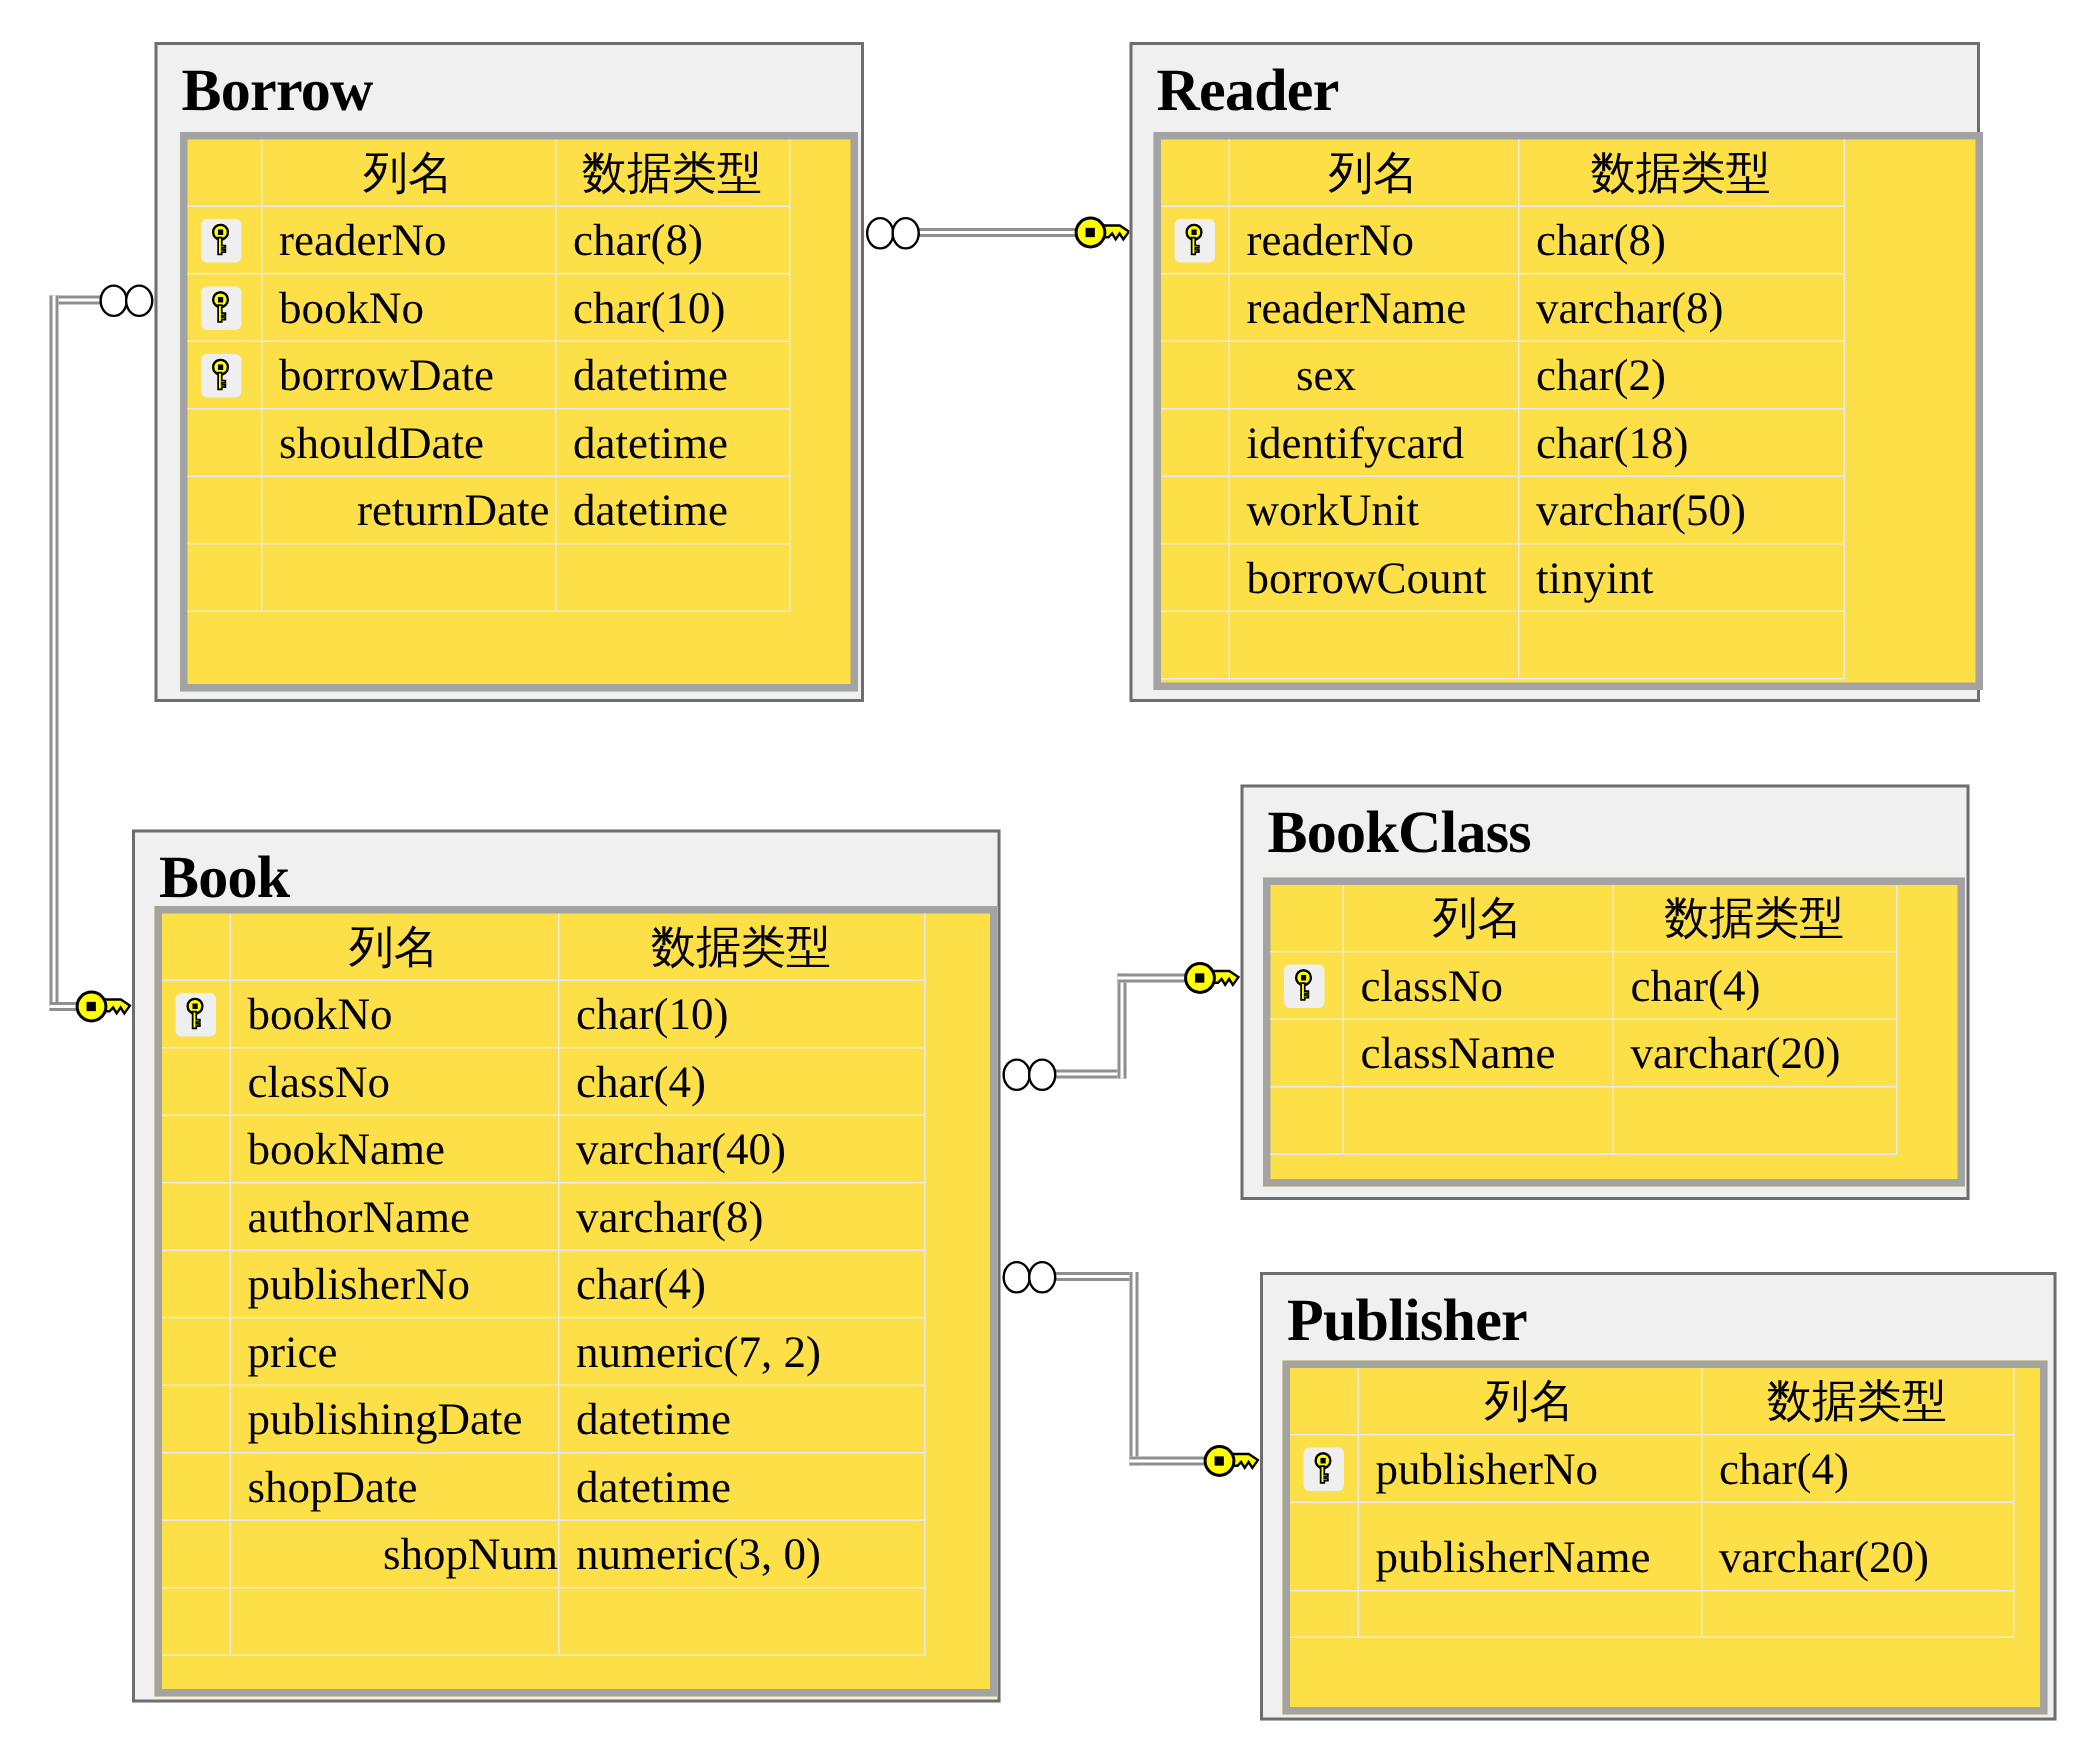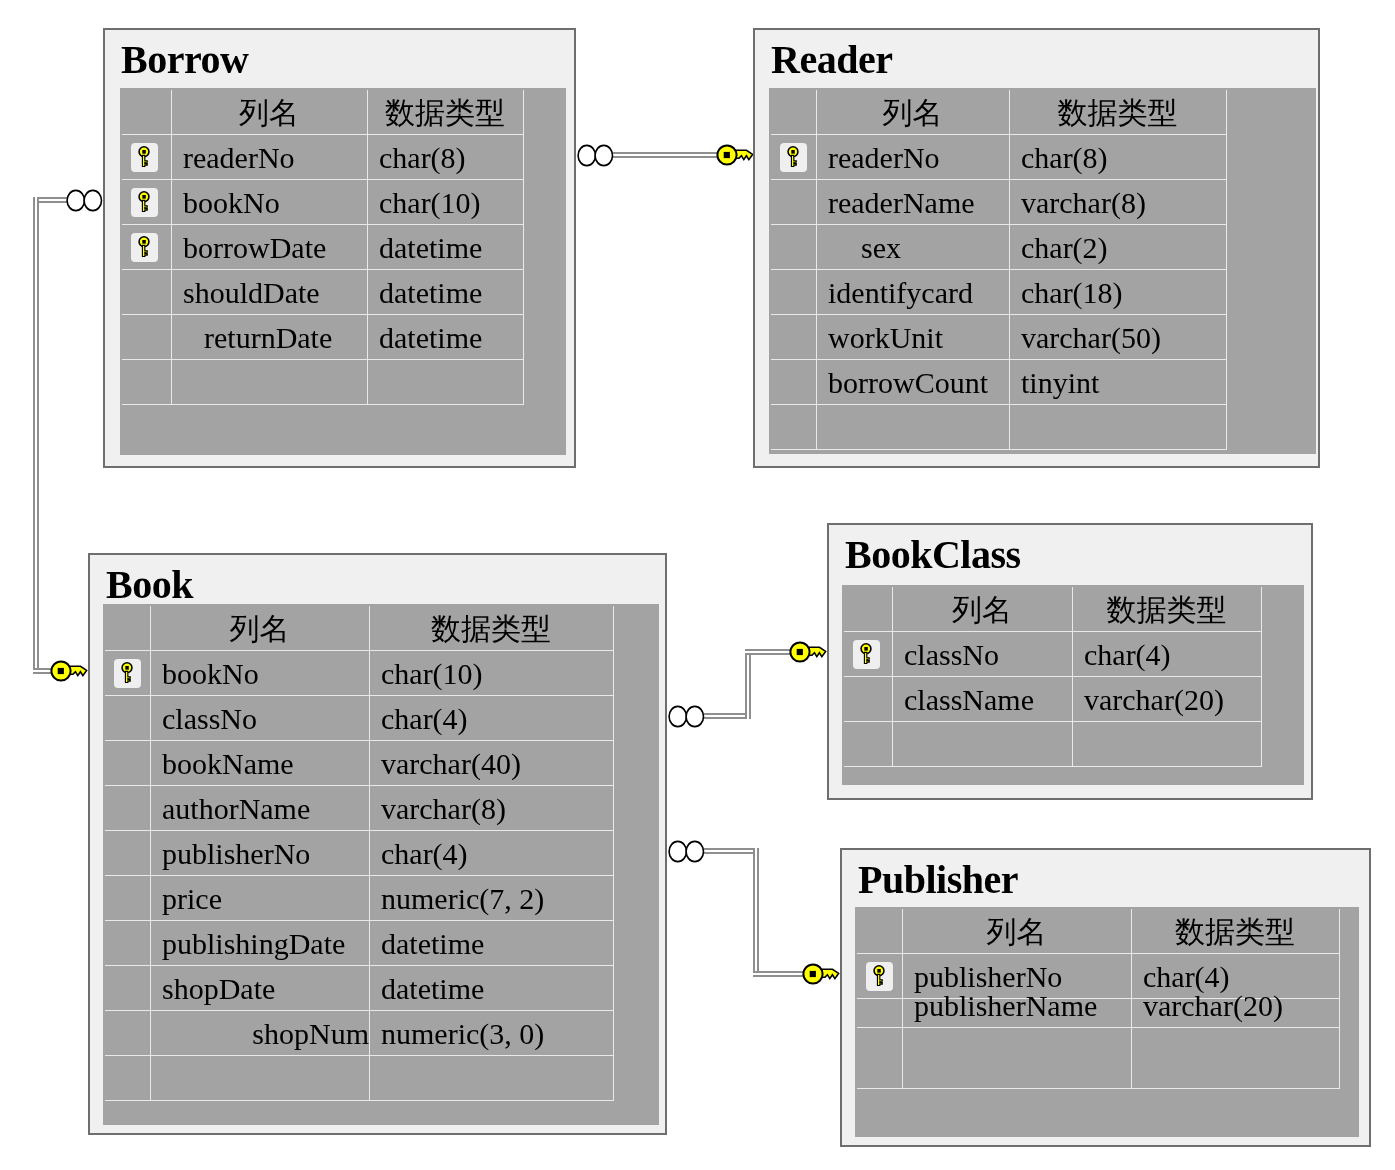--- a/index.html
+++ b/index.html
@@ -1,21 +1,21 @@
 <!DOCTYPE html>
 <html><head>
 <meta charset="utf-8">
 <style>
   html,body{margin:0;padding:0;background:#fff;}
   #canvas{position:relative;width:1395px;height:1170px;background:#ffffff;overflow:hidden;
           font-family:Liberation Serif, serif;color:#000;}
   .tbl{position:absolute;background:#f0f0f0;border:2px solid #6e6e6e;box-sizing:border-box;}
   .tbl-title{position:absolute;left:16px;top:6px;font-size:40px;font-weight:bold;
              white-space:nowrap;letter-spacing:-0.5px;}
-  .grid{position:absolute;background:#a3a3a3;border:2px solid #a3a3a3;box-sizing:content-box;}
+  .grid{position:absolute;background:#fde047;border:5px solid #a3a3a3;box-sizing:content-box;}
   .g-row{position:absolute;left:0;height:45px;box-sizing:border-box;border-bottom:1px solid #e9e9e9;}
   .cell{position:absolute;top:0;height:45px;line-height:45px;font-size:30px;
         white-space:nowrap;overflow:hidden;}
   .cell.data{padding-left:12px;box-sizing:border-box;}
   .cell.hdr{text-align:center;font-size:30px;}
   .vline{position:absolute;top:0;width:1px;background:#e9e9e9;}
   .selbg{position:absolute;left:9px;top:8px;width:27px;height:29px;background:#efefef;
          border-radius:4px;}
   .selkey{position:absolute;left:14px;top:11px;}
   .seg-h{position:absolute;height:6px;box-sizing:border-box;background:#fff;
@@ -126,21 +126,21 @@
             <use href="#key-v"></use>
           </svg>
         <div class="cell data" style="left:49px;width:196px;">borrowDate</div>
         <div class="cell data" style="left:245px;width:156px;">datetime</div>
       </div>
       <div class="g-row" style="top:180px;width:401px;">
         <div class="cell data" style="left:49px;width:196px;">shouldDate</div>
         <div class="cell data" style="left:245px;width:156px;">datetime</div>
       </div>
       <div class="g-row" style="top:225px;width:401px;">
-        <div class="cell data" style="left:34px;width:196px;padding-left:48px;">returnDate</div>
+        <div class="cell data" style="left:65px;width:196px;padding-left:48px;">returnDate</div>
         <div class="cell data" style="left:245px;width:156px;">datetime</div>
       </div>
       <div class="g-row" style="top:270px;width:401px;"></div>
     </div>
   </div>
 
   <div class="tbl" style="left:753px;top:28px;width:567px;height:440px;">
     <div class="tbl-title">Reader</div>
     <div class="grid" style="left:14px;top:58px;width:543px;height:362px;">
       <div class="vline" style="left:45px;height:360px;"></div>
@@ -273,21 +273,21 @@
         <div class="cell hdr" style="left:274px;width:208px;">数据类型</div>
       </div>
       <div class="g-row" style="top:45px;width:482px;">
         <div class="selbg"></div>
         <svg class="selkey" width="16" height="22" viewBox="0 0 15 21">
             <use href="#key-v"></use>
           </svg>
         <div class="cell data" style="left:45px;width:229px;">publisherNo</div>
         <div class="cell data" style="left:274px;width:208px;">char(4)</div>
       </div>
-      <div class="g-row" style="top:74px;width:482px;">
+      <div class="g-row" style="top:104px;width:482px;">
         <div class="cell data" style="left:45px;width:229px;">publisherName</div>
         <div class="cell data" style="left:274px;width:208px;">varchar(20)</div>
       </div>
       <div class="g-row" style="top:135px;width:482px;"></div>
     </div>
   </div>
 
 </div>
 
 </body></html>

